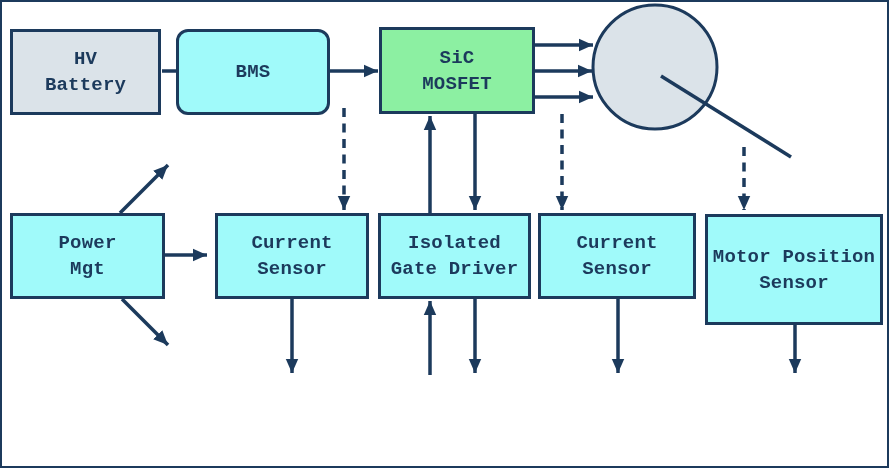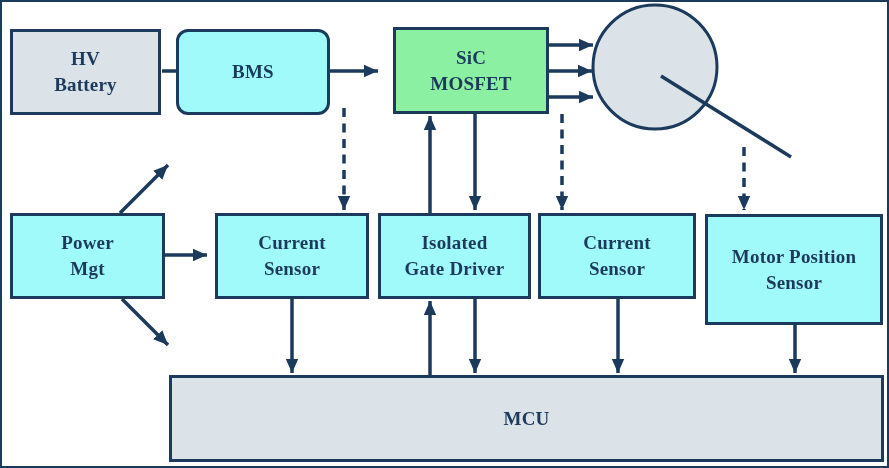--- a/index.html
+++ b/index.html
@@ -2,21 +2,21 @@
 <html style="--navy: #1C3A5C; --cyan: #A0FAFA; --green: #8CF0A2; --gray: #DBE3E9; --bg: #FFFFFF;"><head>
 <meta charset="utf-8">
 <style>
   :root{
     --navy:#1C3A5C; --cyan:#A0FAFA; --green:#8CF0A2; --gray:#DBE3E9; --bg:#FFFFFF;
   }
   html,body{margin:0;padding:0;background:#fff;}
   .canvas{
     position:relative; width:889px; height:468px; background:var(--bg);
     box-sizing:border-box; border:2px solid var(--navy);
-    font-family:Liberation Serif, serif; overflow:hidden;
+    font-family:Liberation Mono, monospace; overflow:hidden;
   }
   .edges{position:absolute; left:0; top:0; width:889px; height:468px; z-index:1;}
   .edges line{stroke:var(--navy); stroke-width:3.5;}
   .edges line.dashed{stroke-dasharray:9 6.5;}
   .edges circle{fill:var(--gray); stroke:var(--navy); stroke-width:3;}
   .edges .ah{fill:var(--navy);}
   .node{
     position:absolute; z-index:2; box-sizing:border-box;
     border:3px solid var(--navy);
     display:flex; align-items:center; justify-content:center; text-align:center;
@@ -74,21 +74,21 @@
 
   <div class="node fill-gray" style="left:8px;top:27px;width:151px;height:86px;">
     <span class="node-label">HV
 Battery</span>
   </div>
 
   <div class="node fill-cyan" style="left:174px;top:27px;width:154px;height:86px;border-radius:12px;">
     <span class="node-label">BMS</span>
   </div>
 
-  <div class="node fill-green" style="left:377px;top:25px;width:156px;height:87px;margin-left:14px;">
+  <div class="node fill-green" style="left:377px;top:25px;width:156px;height:87px;">
     <span class="node-label">SiC
 MOSFET</span>
   </div>
 
 
   <div class="node fill-cyan" style="left:8px;top:211px;width:155px;height:86px;">
     <span class="node-label">Power
 Mgt</span>
   </div>
 
@@ -105,17 +105,14 @@
   <div class="node fill-cyan" style="left:536px;top:211px;width:158px;height:86px;">
     <span class="node-label">Current
 Sensor</span>
   </div>
 
   <div class="node fill-cyan" style="left:703px;top:212px;width:178px;height:111px;">
     <span class="node-label">Motor Position
 Sensor</span>
   </div>
 
-  <div class="node fill-gray" style="left:167px;top:373px;width:715px;height:87px;">
-    <span class="node-label">MCU</span>
-  </div>
 
 </div>
 
 </body></html>

